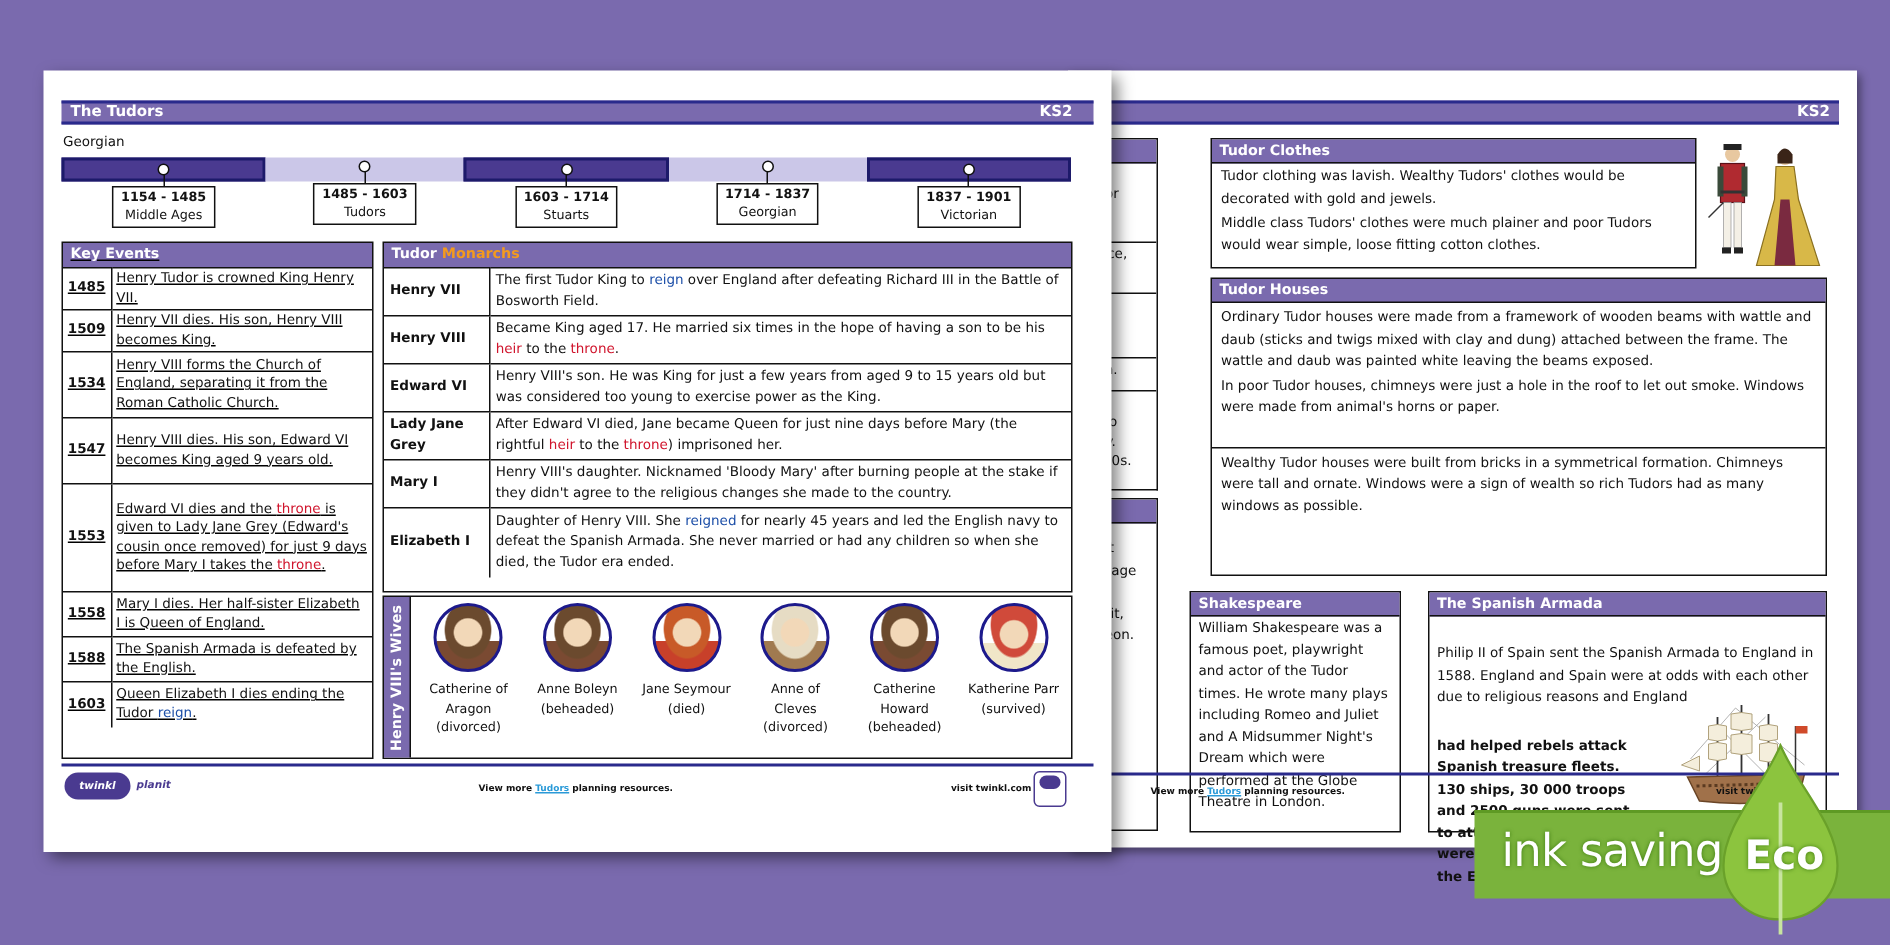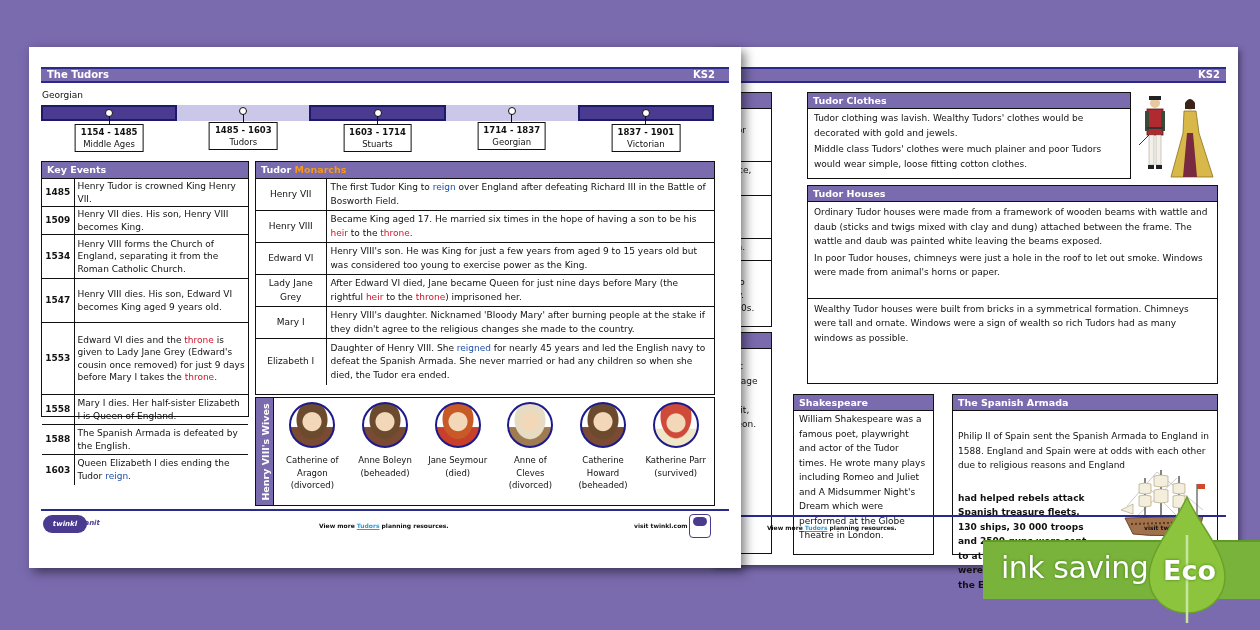--- a/index.html
+++ b/index.html
@@ -34,21 +34,21 @@
   .panel-head .accent { color: #f39a1e; }
 
   .ke-table { width: 100%; border-collapse: collapse; font-size: 9px; color: #111; }
   .ke-table td { border-top: 1.5px solid #111; padding: 1px 3px; vertical-align: middle; line-height: 12.5px; }
   .ke-table td.yr { width: 32px; font-weight: bold; text-align: center; border-right: 1.5px solid #111; padding: 0 2px; }
   .red { color: #d0142c; }
   .blue { color: #1d4fa8; }
 
   .mon-table { width: 100%; border-collapse: collapse; font-size: 9px; color: #111; }
   .mon-table td { border-top: 1.5px solid #111; padding: 1px 4px; vertical-align: middle; line-height: 13.5px; }
-  .mon-table td.name { width: 70px; text-align: center; font-weight: normal; border-right: 1.5px solid #111; }
+  .mon-table td.name { width: 70px; text-align: left; font-weight: bold; border-right: 1.5px solid #111; }
 
   .wives-side { position: absolute; left: 0; top: 0; bottom: 0; width: 18px; background: #7a6aae;
     border-right: 1.5px solid #111; }
   .wives-side span { position: absolute; left: 50%; top: 50%; transform: translate(-50%,-50%) rotate(-90deg);
     white-space: nowrap; color: #fff; font-weight: bold; font-size: 9.5px; }
   .wives-row { position: absolute; left: 20px; right: 2px; top: 4px; bottom: 2px; display: flex; justify-content: space-around; }
   .wife { width: 74px; text-align: center; font-size: 8.5px; color: #111; line-height: 12.5px; }
   .portrait { width: 46px; height: 46px; margin: 0 auto 6px; border: 2px solid #1d1a8c; border-radius: 50%;
     background: radial-gradient(circle at 50% 42%, #f2d8b8 0 9px, transparent 10px),
                 radial-gradient(ellipse at 50% 38%, #6b4a2e 0 15px, transparent 16px),
@@ -238,21 +238,21 @@
         <div class="tl-stem"></div>
       <div class="tl-box"><b>1714 - 1837</b><span>Georgian</span></div>
     </div>
     <div class="tl-seg dark">
       <div class="tl-dot"></div>
         <div class="tl-stem"></div>
       <div class="tl-box"><b>1837 - 1901</b><span>Victorian</span></div>
     </div>
   </div>
 
-  <div class="panel" style="left:12px;top:114px;width:208px;height:256px;">
+  <div class="panel" style="left:12px;top:114px;width:208px;height:345px;text-decoration:underline;">
     <div class="panel-head" style="border-bottom:none;">Key Events</div>
     <table class="ke-table">
       <tbody>
           <tr style="height:28px;">
             <td class="yr">1485</td>
             <td>Henry Tudor is crowned King Henry VII.</td>
           </tr>
       <tr style="height:28px;">
             <td class="yr">1509</td>
             <td>Henry VII dies. His son, Henry VIII becomes King.</td>
@@ -353,21 +353,21 @@
       <div class="wife">
           <div class="portrait p6"></div>
           <div>Katherine Parr</div>
           <div>(survived)</div>
         </div>
     </div>
   </div>
 
   <div class="footer-line" style="top:462px;"></div>
   <div class="twinkl-logo" style="left:14px;top:468px;">twinkl</div>
-  <div class="planit" style="left:48px;top:472px;">planit</div>
+  <div class="planit" style="left:62px;top:472px;">planit</div>
   <div class="footer-text" style="left:290px;top:475px;">
     <span>View more </span><a>Tudors</a><span> planning resources.</span>
   </div>
   <div class="footer-text" style="left:605px;top:475px;">visit twinkl.com</div>
   <div class="badge" style="left:660px;top:467px;"></div>
 </div>
 
 <div class="eco-banner">
   <div class="eco-text">ink saving</div>
 </div>

